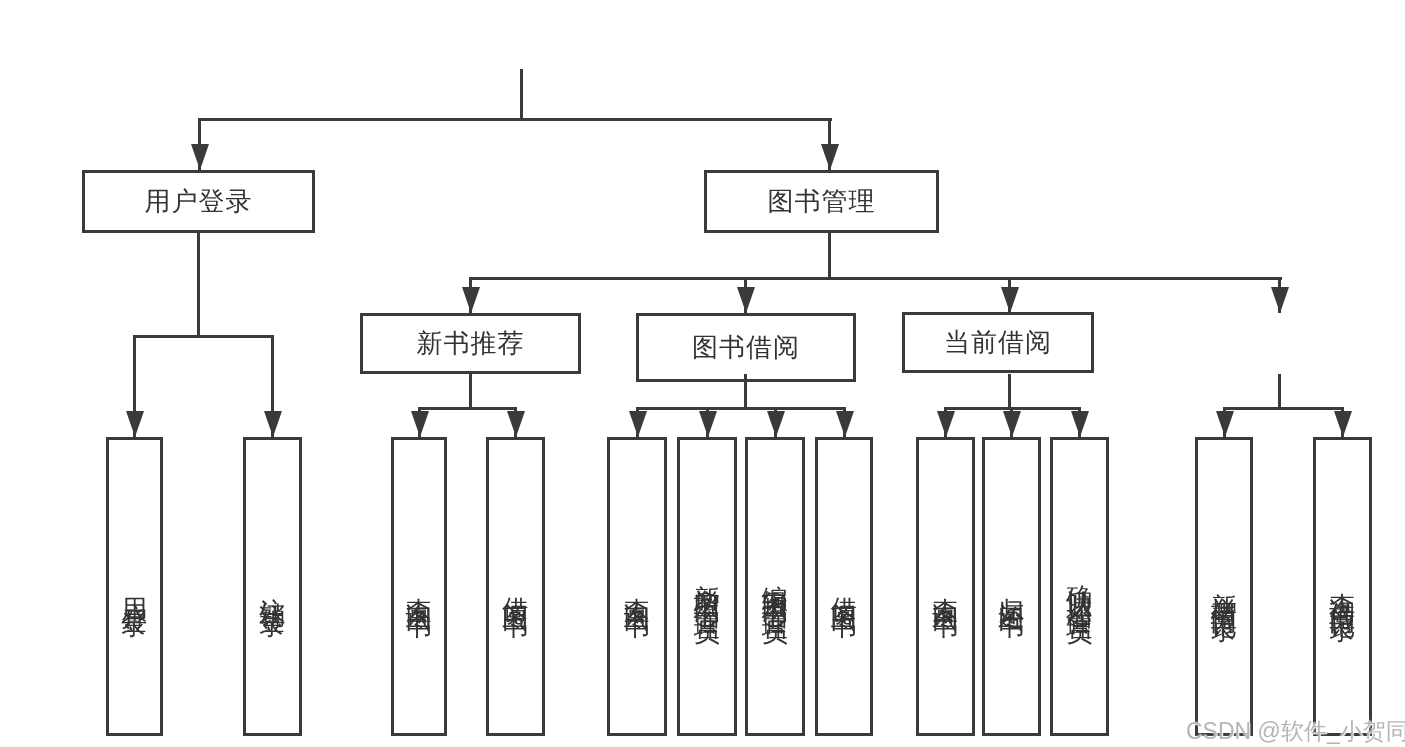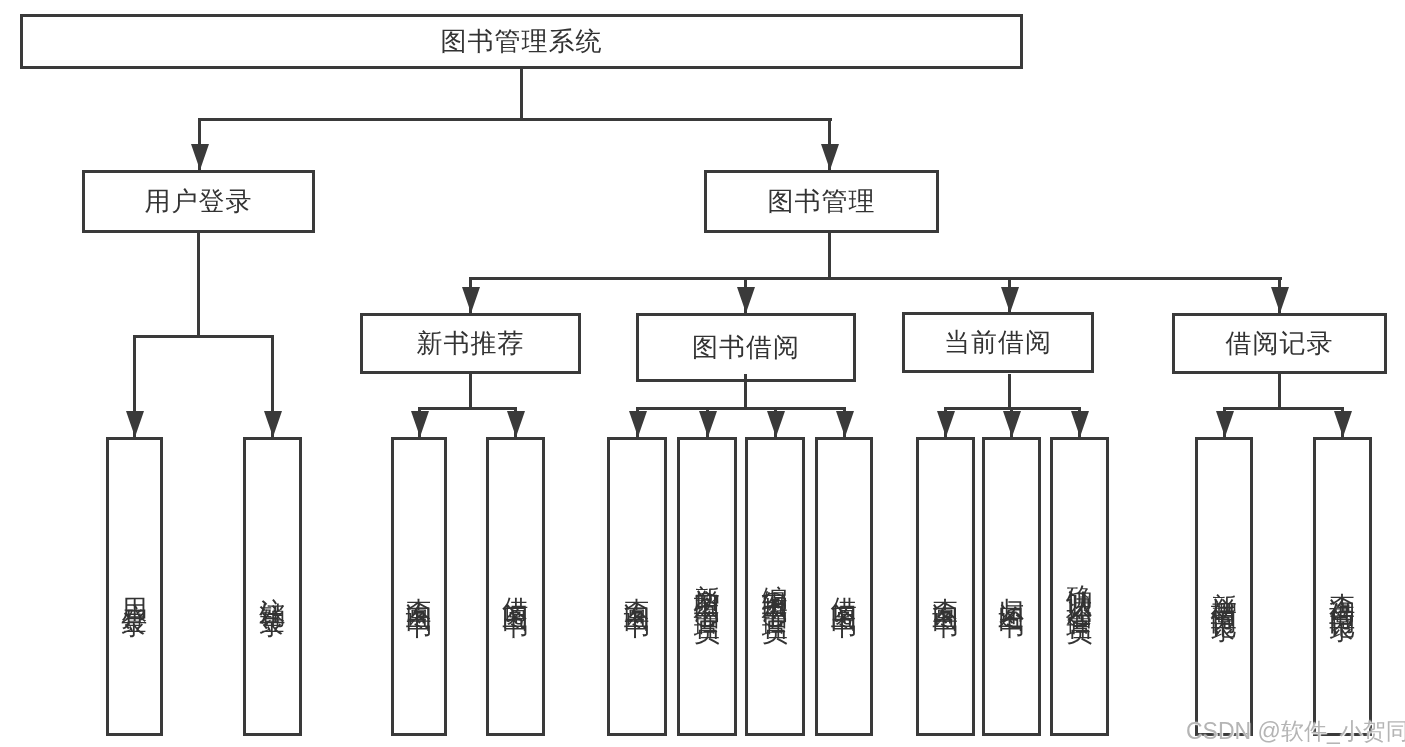--- a/index.html
+++ b/index.html
@@ -56,23 +56,20 @@
     text-shadow: 0 0 2px #ffffff, 1px 1px 1px #ffffff;
     white-space: nowrap;
     z-index: 10;
   }
 </style>
 </head>
 <body>
 
 <div class="canvas">
 
-  <div class="node" style="left:20px; top:14px; width:1003px; height:55px;">
-    <span>图书管理系统</span>
-  </div>
 
   <div class="node" style="left:82px; top:170px; width:233px; height:63px;">
     <span>用户登录</span>
   </div>
 
   <div class="node" style="left:704px; top:170px; width:235px; height:63px;">
     <span>图书管理</span>
   </div>
 
   <div class="node" style="left:360px; top:313px; width:221px; height:61px;">
@@ -80,23 +77,20 @@
   </div>
 
   <div class="node" style="left:636px; top:313px; width:220px; height:69px;">
     <span>图书借阅</span>
   </div>
 
   <div class="node" style="left:902px; top:312px; width:192px; height:61px;">
     <span>当前借阅</span>
   </div>
 
-  <div class="node" style="left:1172px; top:313px; width:215px; height:61px;">
-    <span>借阅记录</span>
-  </div>
 
   <div class="node vnode" style="left:106px; top:437px; width:57px; height:299px;">
     <span>用户登录</span>
   </div>
   <div class="node vnode" style="left:243px; top:437px; width:59px; height:299px;">
     <span>注销登录</span>
   </div>
 
   <div class="node vnode" style="left:391px; top:437px; width:56px; height:299px;">
     <span>查询图书</span>

